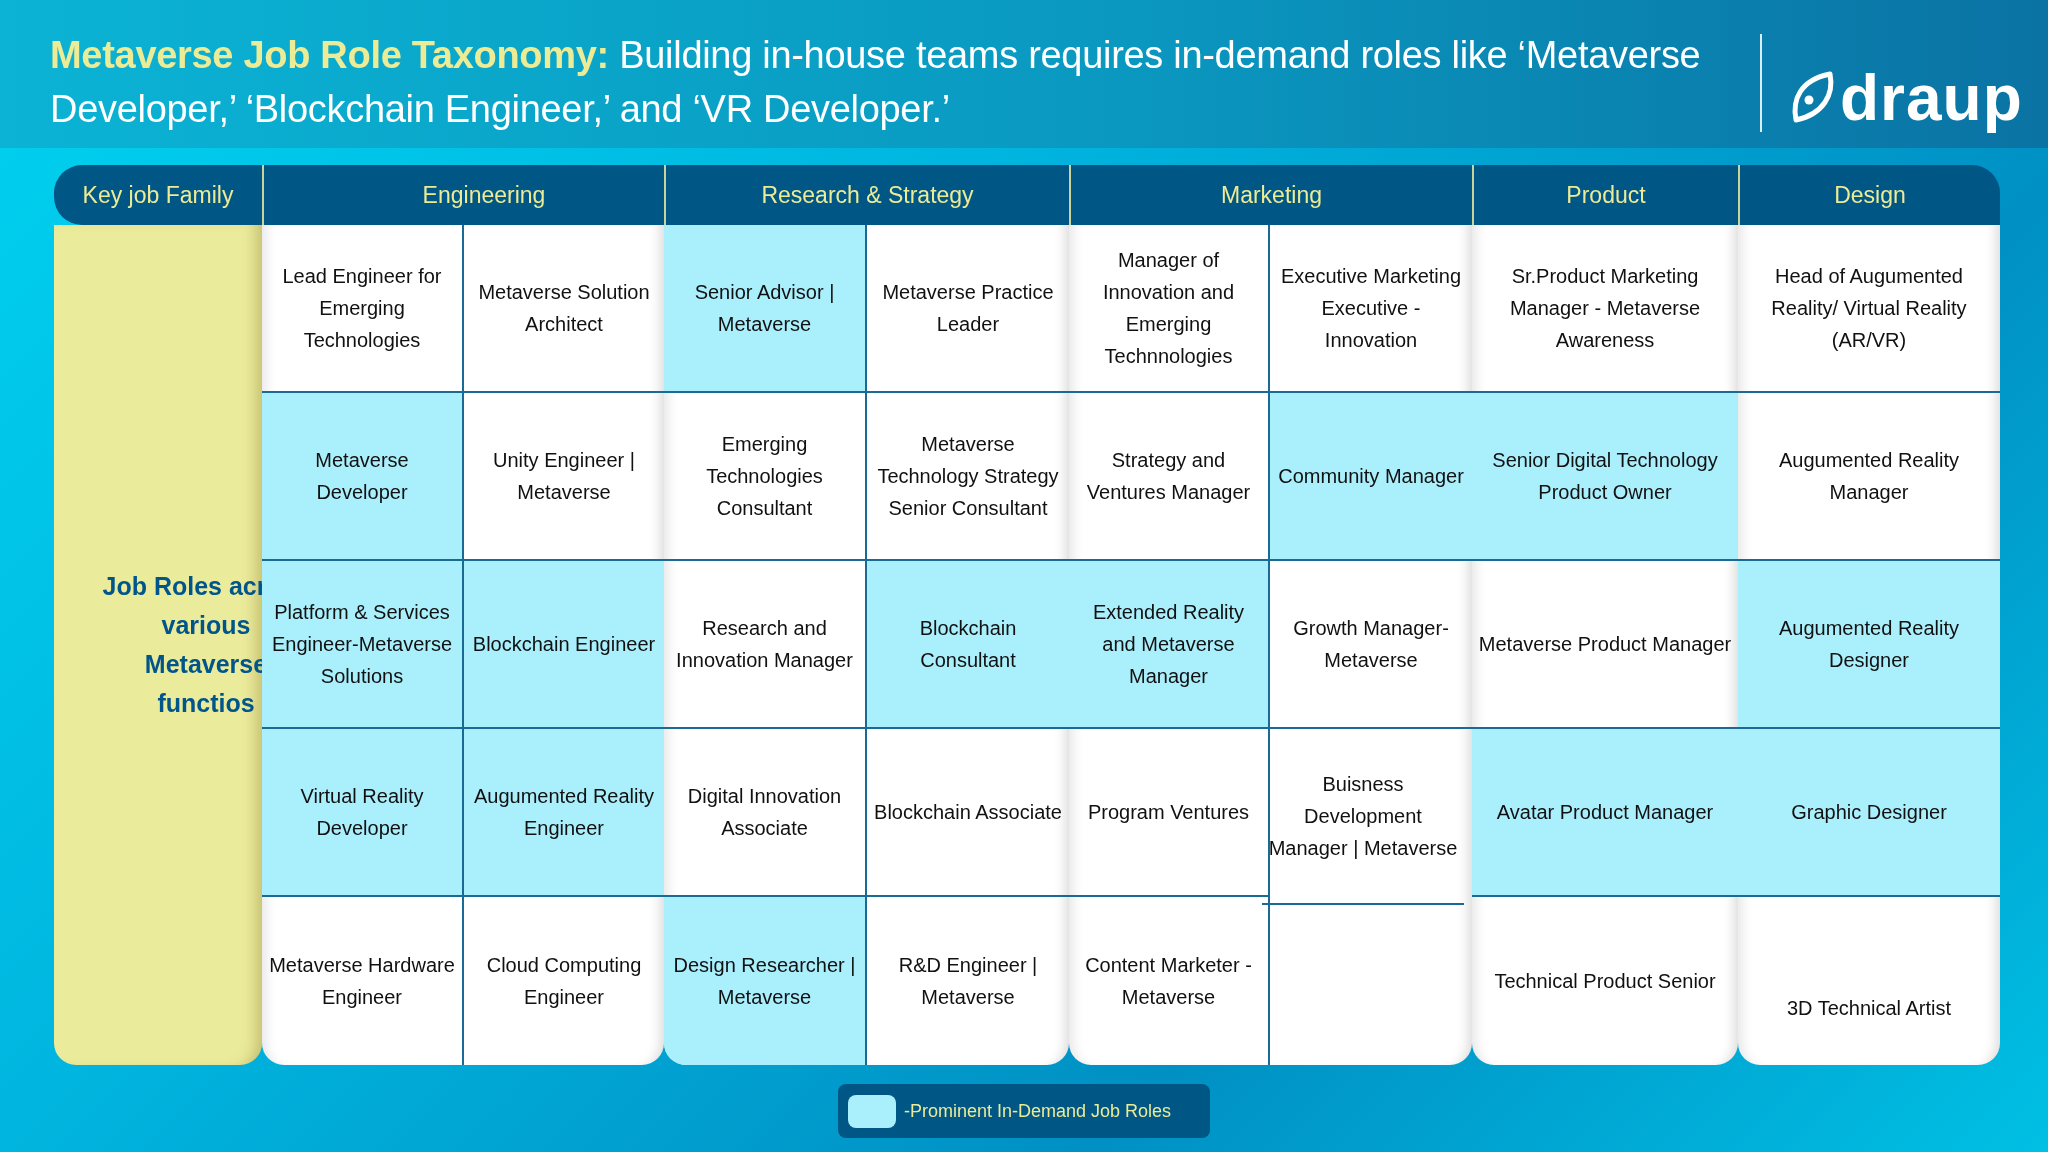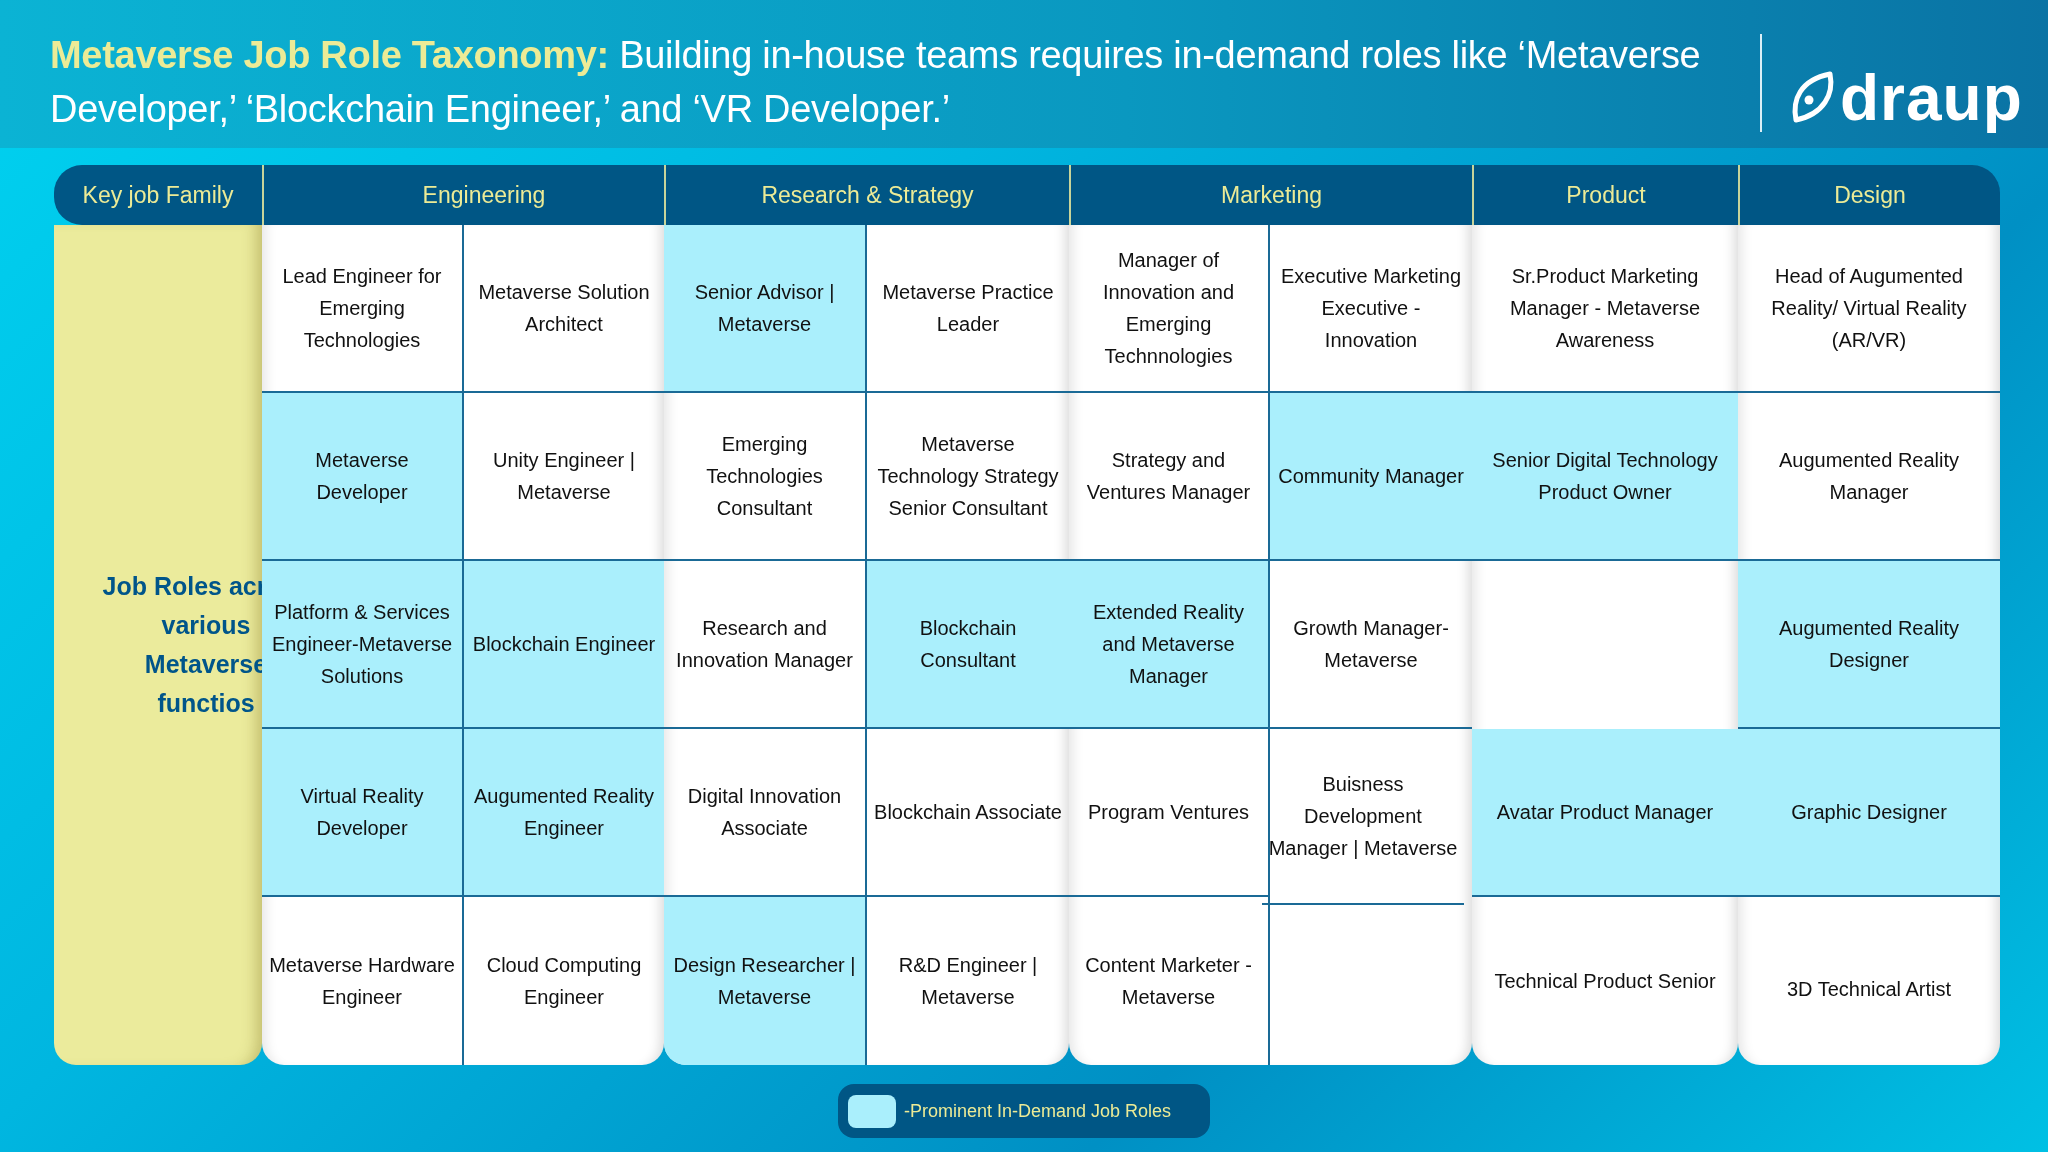--- a/index.html
+++ b/index.html
@@ -53,21 +53,21 @@
     position:absolute; box-sizing:border-box; display:flex; align-items:center; justify-content:center;
     text-align:center; font-size:20px; line-height:32px; color:#111; padding:0 6px;
     border-right:2px solid #1a6a96; border-bottom:2px solid #1a6a96;
   }
   .cell.last-col { border-right:none; }
   .cell.last-row { border-bottom:none; }
   .cell.hi { background:#aaeffc; }
 
   .legend {
     position:absolute; left:838px; top:1084px; width:372px; height:54px;
-    background:#005685; border-radius:16px; display:flex; align-items:center;
+    background:#005685; border-radius:8px; display:flex; align-items:center;
   }
   .legend-swatch { width:48px; height:33px; background:#aaeffc; border-radius:8px; margin-left:10px; }
   .legend-text { color:#eceb96; font-size:18px; margin-left:8px; }
 </style>
 </head>
 <body>
 
 <div class="topband"></div>
 <div class="title"><span class="hl">Metaverse Job Role Taxonomy:</span><span> Building in-house teams requires in-demand roles like ‘Metaverse Developer,’  ‘Blockchain Engineer,’ and ‘VR Developer.’</span></div>
 
@@ -126,28 +126,29 @@
       <div class="cell last-row" style="left: 0px; top: 672px; width: 201px; height: 168px;">Content Marketer - Metaverse</div>
       <div class="cell last-col" style="left: 201px; top: 0px; width: 202px; height: 168px;">Executive Marketing Executive -Innovation</div>
       <div class="cell hi last-col" style="left: 201px; top: 168px; width: 202px; height: 168px;">Community Manager</div>
       <div class="cell last-col" style="left: 201px; top: 336px; width: 202px; height: 168px;">Growth Manager-Metaverse</div>
       <div class="cell last-col" style="left: 193px; top: 504px; width: 202px; height: 176px;">Buisness Development Manager | Metaverse</div>
       <div class="cell last-col last-row" style="left: 201px; top: 672px; width: 202px; height: 168px;"></div>
     </div>
     <div class="family" style="left: 1418px; width: 266px;">
       <div class="cell last-col" style="left: 0px; top: 0px; width: 266px; height: 168px;">Sr.Product Marketing Manager - Metaverse Awareness</div>
       <div class="cell hi last-col" style="left: 0px; top: 168px; width: 266px; height: 168px;">Senior Digital Technology Product Owner</div>
+      <div class="cell last-col" style="left: 0px; top: 336px; width: 266px; height: 168px;">Metaverse Product Manager</div>
       <div class="cell hi last-col" style="left: 0px; top: 504px; width: 266px; height: 168px;">Avatar Product Manager</div>
       <div class="cell last-col last-row" style="left: 0px; top: 672px; width: 266px; height: 168px;">Technical Product Senior</div>
     </div>
     <div class="family" style="left: 1684px; width: 262px;">
       <div class="cell last-col" style="left: 0px; top: 0px; width: 262px; height: 168px;">Head of Augumented Reality/ Virtual Reality (AR/VR)</div>
       <div class="cell last-col" style="left: 0px; top: 168px; width: 262px; height: 168px;">Augumented Reality Manager</div>
       <div class="cell hi last-col" style="left: 0px; top: 336px; width: 262px; height: 168px;">Augumented Reality Designer</div>
       <div class="cell hi last-col" style="left: 0px; top: 504px; width: 262px; height: 168px;">Graphic Designer</div>
-      <div class="cell last-col last-row" style="left: 0px; top: 680px; width: 262px; height: 168px;">3D Technical Artist</div>
+      <div class="cell last-col last-row" style="left: 0px; top: 699px; width: 262px; height: 168px;">3D Technical Artist</div>
     </div>
   </div>
 
 <div class="legend">
   <div class="legend-swatch"></div>
   <div class="legend-text">-Prominent In-Demand Job Roles</div>
 </div>
 
 </body></html>

